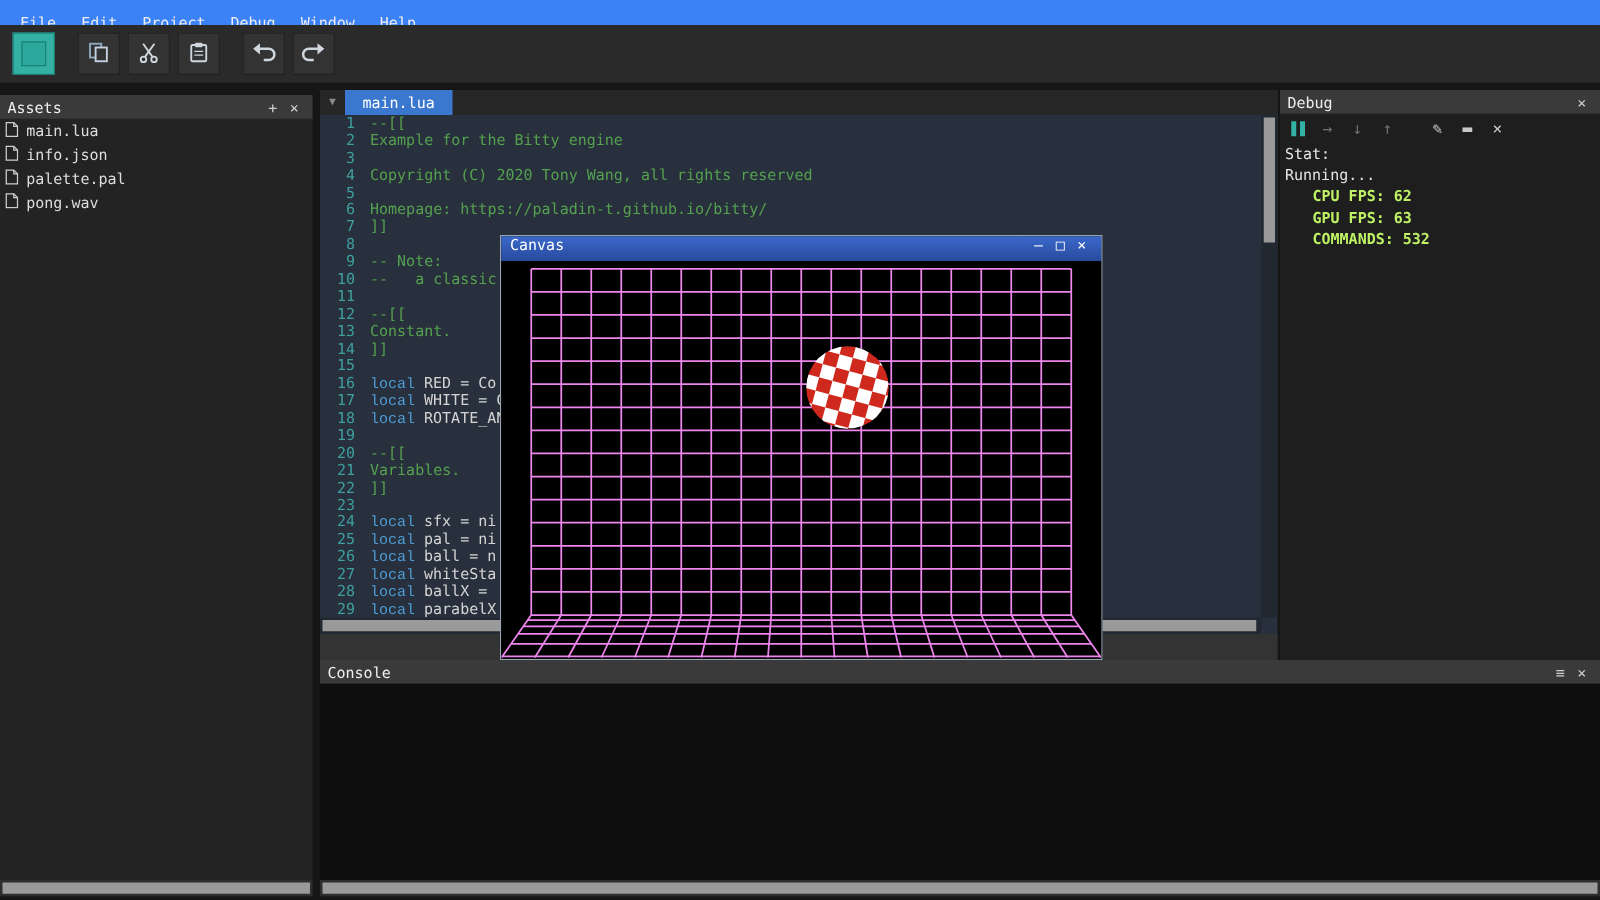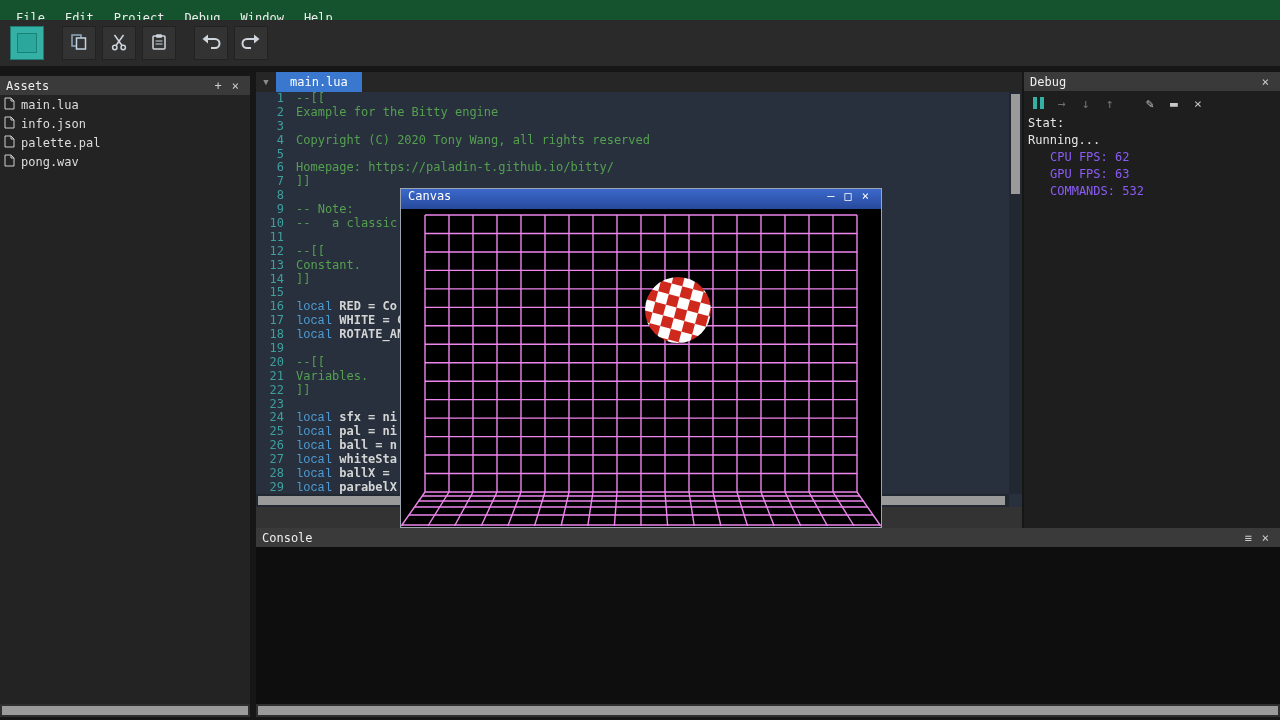--- a/index.html
+++ b/index.html
@@ -4,21 +4,21 @@
 <style>
   * { margin:0; padding:0; box-sizing:border-box; }
   html,body { width:1280px; height:720px; }
   body {
     position:relative; overflow:hidden;
     background:#161616; color:#ddd;
     font-family:"DejaVu Sans Mono", monospace; font-size:12px;
   }
   
   .menubar { position:absolute; left:0; top:0; width:1280px; height:36px;
-    background:#14532d; display:flex; align-items:center; padding-left:6px; }
+    background:#3b82f6; display:flex; align-items:center; padding-left:6px; }
   .menu-item { padding:0 10px; color:#eee; cursor:default; }
   
   .toolbar { position:absolute; left:0; top:20px; width:1280px; height:46px;
     background:#2a2a2a; display:flex; align-items:center; padding-left:10px; gap:6px; }
   .tbtn { width:34px; height:34px; background:#333; border:1px solid #222;
     display:flex; align-items:center; justify-content:center; cursor:pointer; }
   .tbtn.run { background:#35b0a5; border-color:#1d7d74; margin-right:12px; }
   .tbtn.gap-after { margin-right:12px; }
   .stop-square { width:20px; height:20px; background:#2ba79b; border:1px solid #1a8177; }
   
@@ -40,40 +40,40 @@
   
   .editor { position:absolute; left:256px; top:72px; width:766px; height:456px;
     background:#27303c; }
   .tabbar { position:absolute; left:0; top:0; right:0; height:20px; background:#262626;
     display:flex; align-items:center; }
   .tab-arrow { width:20px; text-align:center; color:#8a8a8a; font-size:9px; cursor:pointer; }
   .tab { background:#3a78cf; color:#fff; padding:0 14px; height:20px; line-height:20px; cursor:pointer; }
   .code { position:absolute; left:0; top:20px; right:13px; bottom:34px; overflow:hidden; }
   .code-line { height:13.9px; line-height:13.9px; white-space:pre; }
   .ln { display:inline-block; width:28px; text-align:right; color:#3f9f9f; margin-right:12px; }
-  .cm { color:#55a050; } .kw { color:#4f9cd6;font-family:Liberation Mono, monospace; } .pl { color:#d4d4d4;font-weight:bold; }
+  .cm { color:#55a050; } .kw { color:#4f9cd6;font-family:Liberation Mono, monospace; } .pl { color:#d4d4d4; }
   .editor-hscroll { position:absolute; left:0; right:13px; bottom:21px; height:13px; background:#222831; }
   .editor-hscroll .thumb { position:absolute; left:2px; right:4px; top:2px; bottom:2px; background:#9a9a9a; }
   .editor-vscroll { position:absolute; right:0; top:20px; width:13px; bottom:34px; background:#222831; }
   .editor-vscroll .vthumb { position:absolute; left:2px; right:2px; top:2px; height:100px; background:#9a9a9a; }
   .statusbar { position:absolute; left:0; right:0; bottom:0; height:21px; background:#333;
     line-height:21px; padding-left:8px; color:#ddd; white-space:pre; }
   
   .debug-panel { position:absolute; left:1024px; top:72px; width:256px; height:456px;
     background:#1e1e1e; }
   .dbg-toolbar { height:24px; display:flex; align-items:center; padding:3px 4px; gap:4px; }
   .dbtn { height:18px; min-width:20px; display:flex; align-items:center; justify-content:center;
     cursor:pointer; }
   .pause-bars { display:flex; gap:3px; }
   .pause-bars i { display:block; width:4px; height:12px; background:#35b0a5; }
   .dbtn.dim { color:#707070; font-size:13px; }
   .dbtn.lit { color:#c9c9c9; font-size:13px; }
   .dbg-sep { width:12px; }
   .dbg-line { padding-left:4px; line-height:17px; color:#e6e6e6; white-space:pre; }
-  .stat-row { padding-left:26px; line-height:17px; color:#8b5cf6; white-space:pre; }
+  .stat-row { padding-left:26px; line-height:17px; color:#bef264; white-space:pre;font-weight:bold; }
   
   .console-panel { position:absolute; left:256px; top:528px; width:1024px; height:176px;
     background:#0e0e0e; }
   .console-body { position:absolute; left:0; top:19px; right:0; bottom:0; background:#0e0e0e; }
   
   .canvas-window { position:absolute; left:400px; top:188px; width:482px; height:340px;
     border:1px solid #9aa5b1; background:#000; z-index:20; }
   .ctitle { position:absolute; left:0; top:0; right:0; height:20px;
     background:linear-gradient(#3b69cb,#27499c); display:flex; 
     padding:0 7px; color:#fff; }

